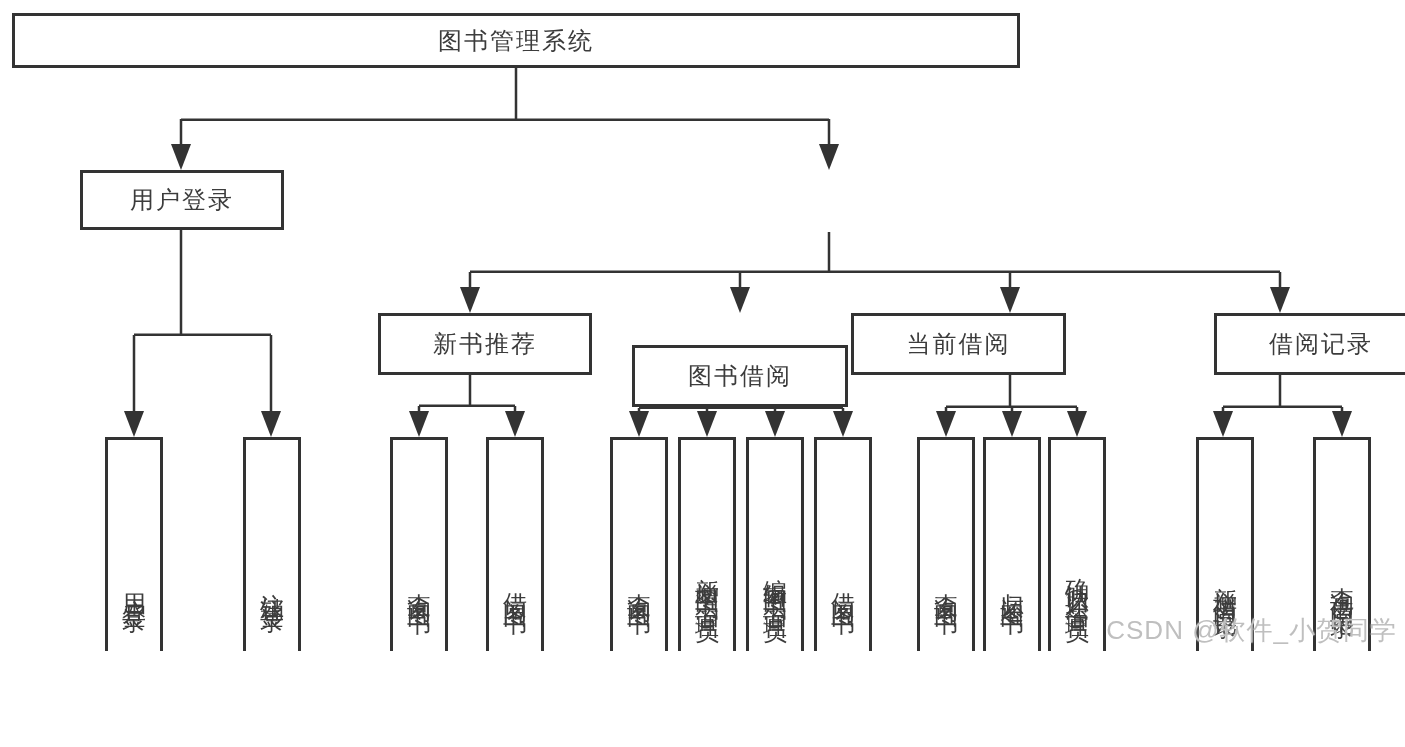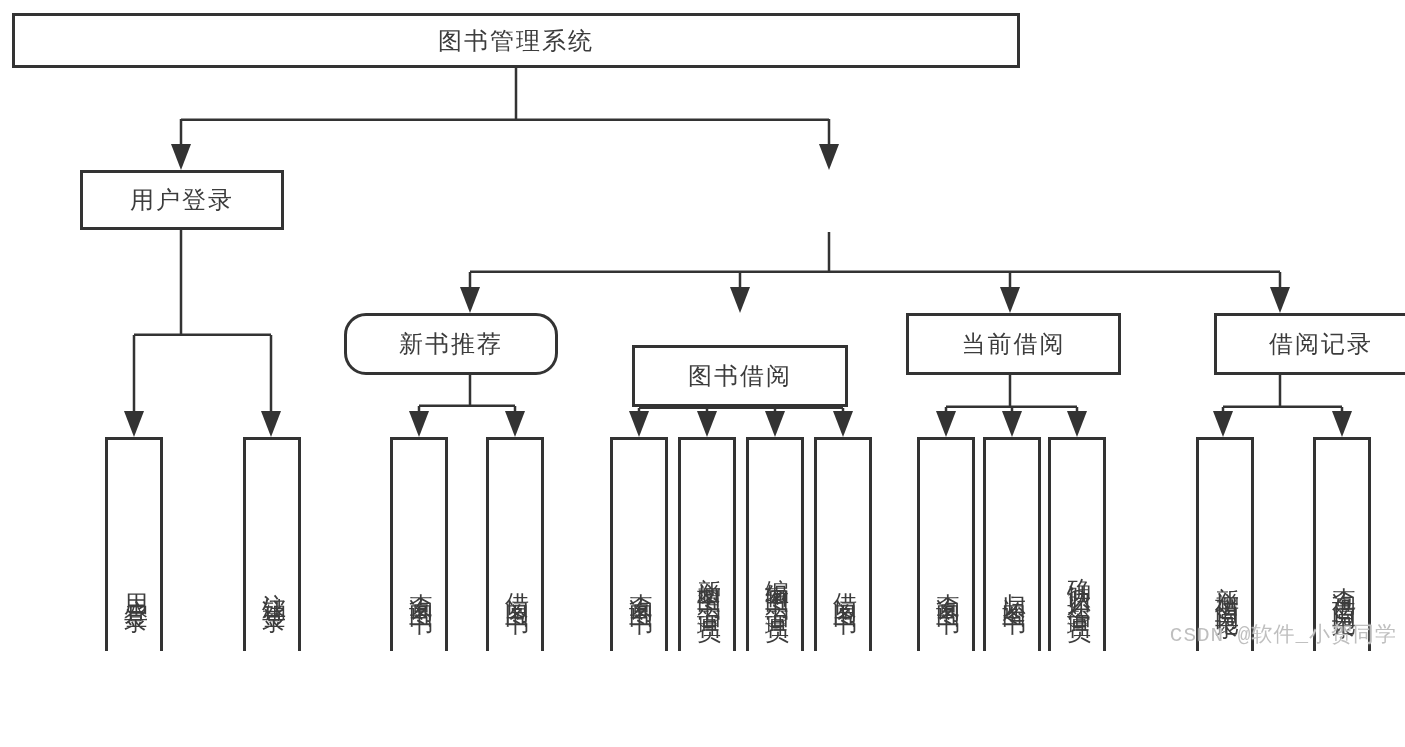--- a/index.html
+++ b/index.html
@@ -1,55 +1,55 @@
 <!DOCTYPE html>
 <html><head>
 <meta charset="utf-8">
 <style>
   html,body{margin:0;padding:0;background:#fff;}
   .stage{
     position:relative;width:1405px;height:651px;background:#ffffff;overflow:hidden;
-    font-family:Liberation Mono, monospace;
+    font-family:Liberation Sans, sans-serif;
   }
   .stage svg{position:absolute;left:0;top:0;}
   .node{
     position:absolute;background:#ffffff;border:3px solid #333333;box-sizing:border-box;
     display:flex;align-items:center;justify-content:center;
     color:#3c3c3c;font-size:24px;
   }
   .hbox{letter-spacing:2px;}
   .vbox{width:58px;top:437px;height:298px;}
   .vtext{
     writing-mode:vertical-rl;text-orientation:mixed;
     letter-spacing:6px;line-height:1;white-space:nowrap;
   }
   
   .n-root  {left:12px;  top:13px;  width:1008px; height:55px;}
   .n-user  {left:80px;  top:170px; width:204px;  height:60px;}
   .n-mgmt  {left:712px; top:170px; width:235px;  height:62px;}
-  .n-rec   {left:344px; top:313px; width:214px;  height:62px;border-radius:22px;}
+  .n-rec   {left:378px; top:313px; width:214px;  height:62px;}
   .n-borrow{left:632px; top:313px; width:216px;  height:62px;margin-top:32px;}
-  .n-cur   {left:906px; top:313px; width:215px;  height:62px;}
+  .n-cur   {left:851px; top:313px; width:215px;  height:62px;}
   .n-log   {left:1214px;top:313px; width:214px;  height:62px;}
   
   .v-login      {left:105px;}
   .v-logout     {left:243px;}
   .v-query1     {left:390px;}
   .v-borrow1    {left:486px;}
   .v-query2     {left:610px;}
   .v-addbook    {left:678px;}
   .v-editbook   {left:746px;}
   .v-borrow2    {left:814px;}
   .v-query3     {left:917px;}
   .v-return     {left:983px;}
   .v-confirm    {left:1048px;}
   .v-addrecord  {left:1196px;}
   .v-queryrecord{left:1313px;}
   .watermark{
-    position:absolute;right:8px;bottom:3px;color:#bfbfbf;font-size:21px;
+    position:absolute;right:8px;bottom:3px;color:#bfbfbf;font-size:26px;
     letter-spacing:1px;text-shadow:0 0 2px #ffffff;
   }
 </style>
 </head>
 <body>
 
 <div class="stage">
 
   <svg width="1405" height="747" viewBox="0 0 1405 747">
     <g stroke="#333333" stroke-width="2.5" fill="none">

